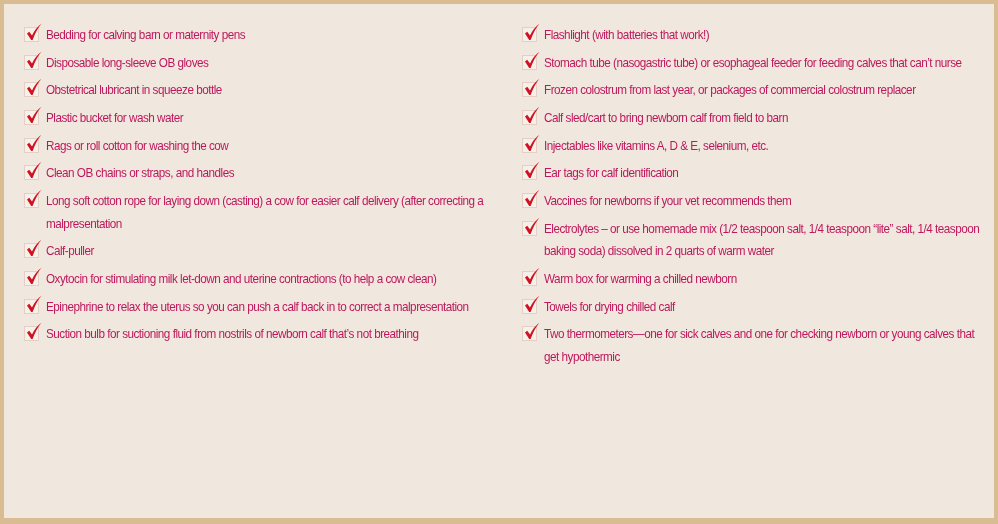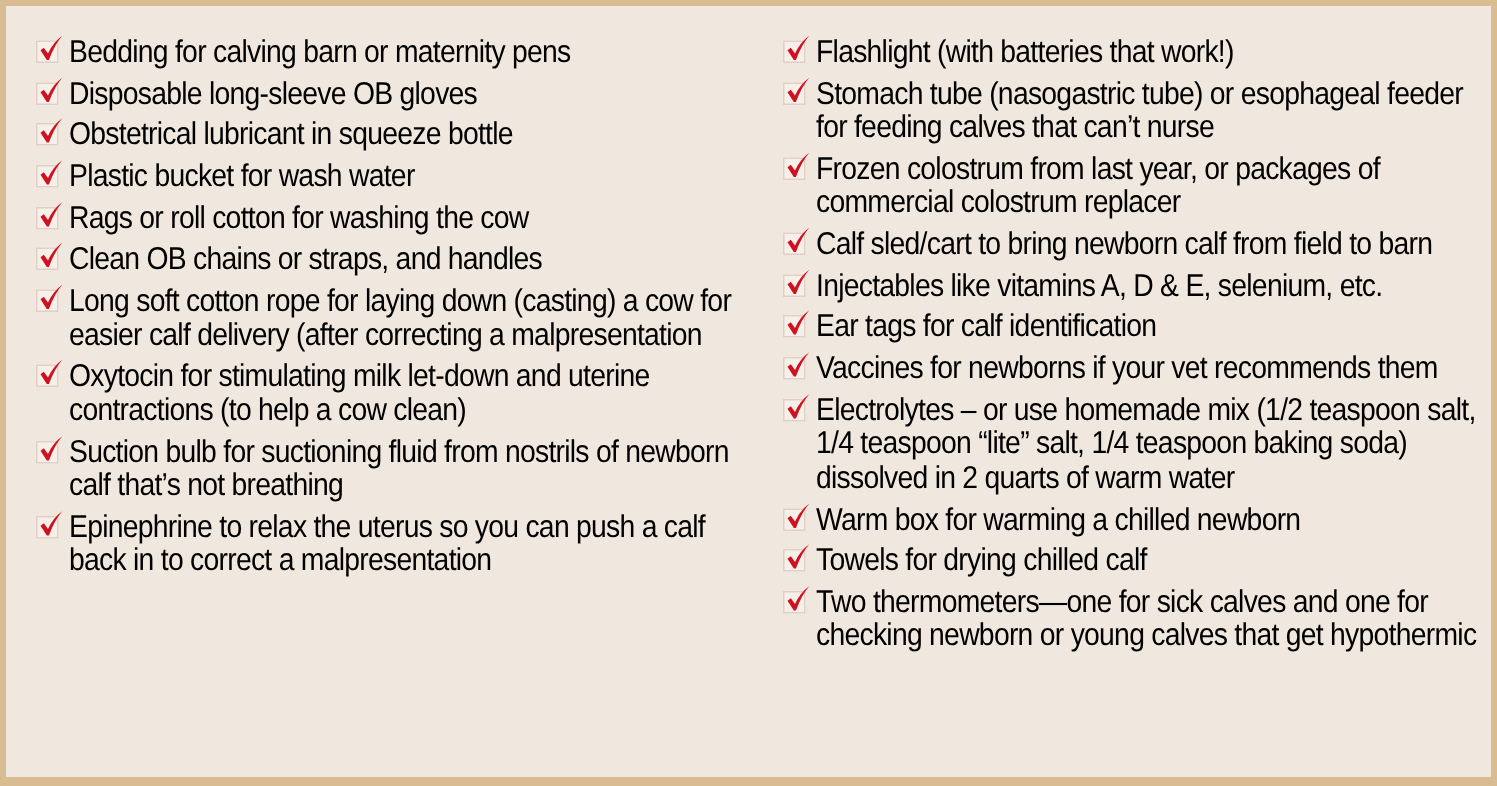--- a/index.html
+++ b/index.html
@@ -27,23 +27,23 @@
       list-style: none;
       margin: 0;
       padding: 0;
     }
     .col-left { left: 16px; width: 480px; }
     .col-right { left: 514px; width: 470px; }
     .item {
       position: relative;
       padding-left: 26px;
       font-family: "Liberation Sans", sans-serif;
-      font-size: 21px;
+      font-size: 13px;
       line-height: 22.5px;
-      color: #000000;
+      color: #be185d;
       margin-bottom: 5.2px;
       letter-spacing: -0.55px;
       transform-origin: left top;
     }
     .item .text {
       display: inline-block;
       transform: scaleX(0.9);
       transform-origin: left top;
       width: 111%;
     }
@@ -124,37 +124,45 @@
       </svg>
     </span>
     <span class="text">Long soft cotton rope for laying down (casting) a cow for easier calf delivery (after correcting a malpresentation</span>
   </li>
       <li class="item">
     <span class="check">
       <svg width="16" height="18" viewBox="0 0 16 18">
         <path d="M1 10.5 L3.2 8.8 L6 12.6 Q9.5 5 15.5 0.8 Q10.5 6.5 6.6 17 L5.2 17 Z" fill="#d0111f"></path>
       </svg>
     </span>
+    <span class="text">Calf-puller</span>
+  </li>
+      <li class="item">
+    <span class="check">
+      <svg width="16" height="18" viewBox="0 0 16 18">
+        <path d="M1 10.5 L3.2 8.8 L6 12.6 Q9.5 5 15.5 0.8 Q10.5 6.5 6.6 17 L5.2 17 Z" fill="#d0111f"></path>
+      </svg>
+    </span>
     <span class="text">Oxytocin for stimulating milk let-down and uterine contractions (to help a cow clean)</span>
   </li>
       <li class="item">
     <span class="check">
       <svg width="16" height="18" viewBox="0 0 16 18">
         <path d="M1 10.5 L3.2 8.8 L6 12.6 Q9.5 5 15.5 0.8 Q10.5 6.5 6.6 17 L5.2 17 Z" fill="#d0111f"></path>
       </svg>
     </span>
+    <span class="text">Epinephrine to relax the uterus so you can push a calf back in to correct a malpresentation</span>
+  </li>
+      <li class="item">
+    <span class="check">
+      <svg width="16" height="18" viewBox="0 0 16 18">
+        <path d="M1 10.5 L3.2 8.8 L6 12.6 Q9.5 5 15.5 0.8 Q10.5 6.5 6.6 17 L5.2 17 Z" fill="#d0111f"></path>
+      </svg>
+    </span>
     <span class="text">Suction bulb for suctioning fluid from nostrils of newborn calf that’s not breathing</span>
-  </li>
-      <li class="item">
-    <span class="check">
-      <svg width="16" height="18" viewBox="0 0 16 18">
-        <path d="M1 10.5 L3.2 8.8 L6 12.6 Q9.5 5 15.5 0.8 Q10.5 6.5 6.6 17 L5.2 17 Z" fill="#d0111f"></path>
-      </svg>
-    </span>
-    <span class="text">Epinephrine to relax the uterus so you can push a calf back in to correct a malpresentation</span>
   </li>
     </ul>
   <ul class="col col-right">
       <li class="item">
     <span class="check">
       <svg width="16" height="18" viewBox="0 0 16 18">
         <path d="M1 10.5 L3.2 8.8 L6 12.6 Q9.5 5 15.5 0.8 Q10.5 6.5 6.6 17 L5.2 17 Z" fill="#d0111f"></path>
       </svg>
     </span>
     <span class="text">Flashlight (with batteries that work!)</span>

